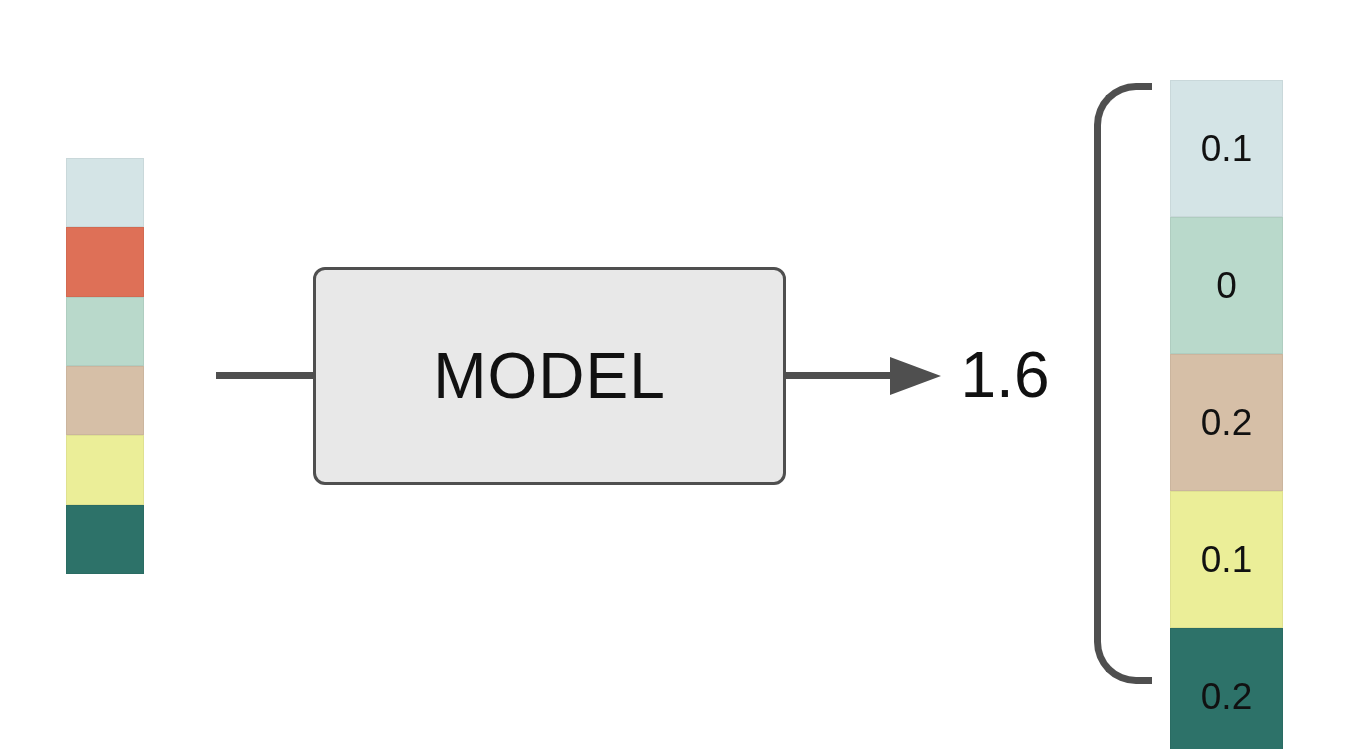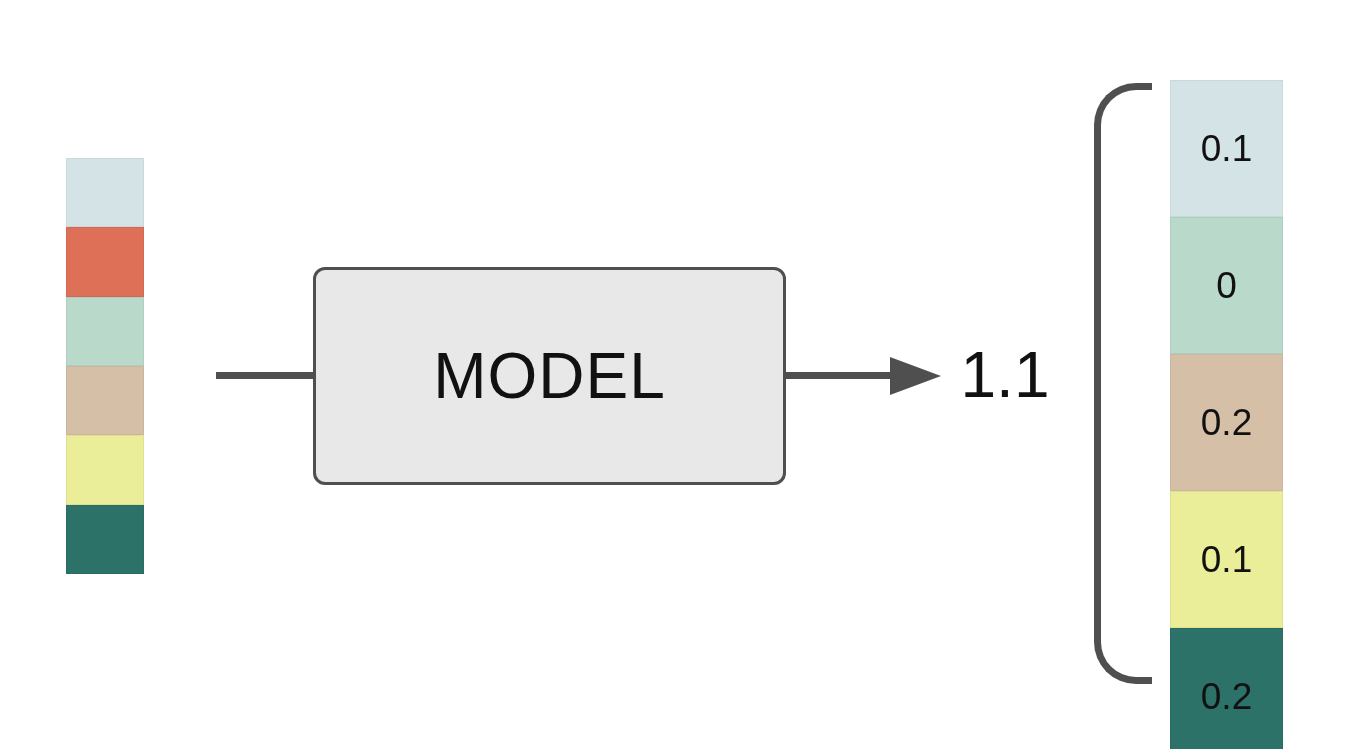--- a/index.html
+++ b/index.html
@@ -142,21 +142,21 @@
   <div class="line input-line"></div>
 
   <div class="model-box" style="background: rgb(232, 232, 232);">
     <span class="model-label">MODEL</span>
   </div>
 
   <div class="line output-line"></div>
 
   <div class="arrowhead"></div>
 
-  <div class="scalar-output">1.1</div>
+  <div class="scalar-output">1.6</div>
 
   <div class="bracket"></div>
 
   <div class="vector output-vector" id="output-vector">
       <div class="vec-block" style="background: rgb(212, 228, 230);">
         <span class="vec-value">0.1</span>
       </div>
       <div class="vec-block" style="background: rgb(185, 217, 203);">
         <span class="vec-value">0</span>
       </div>

